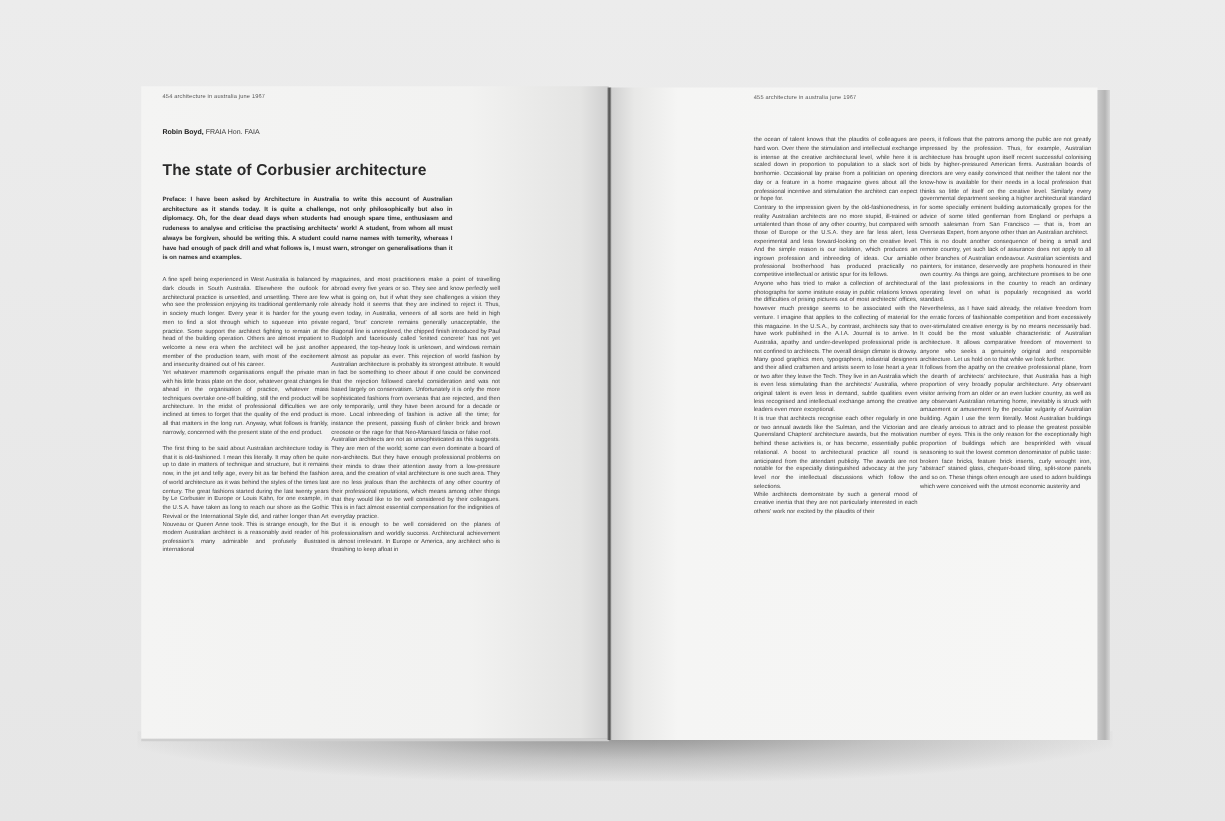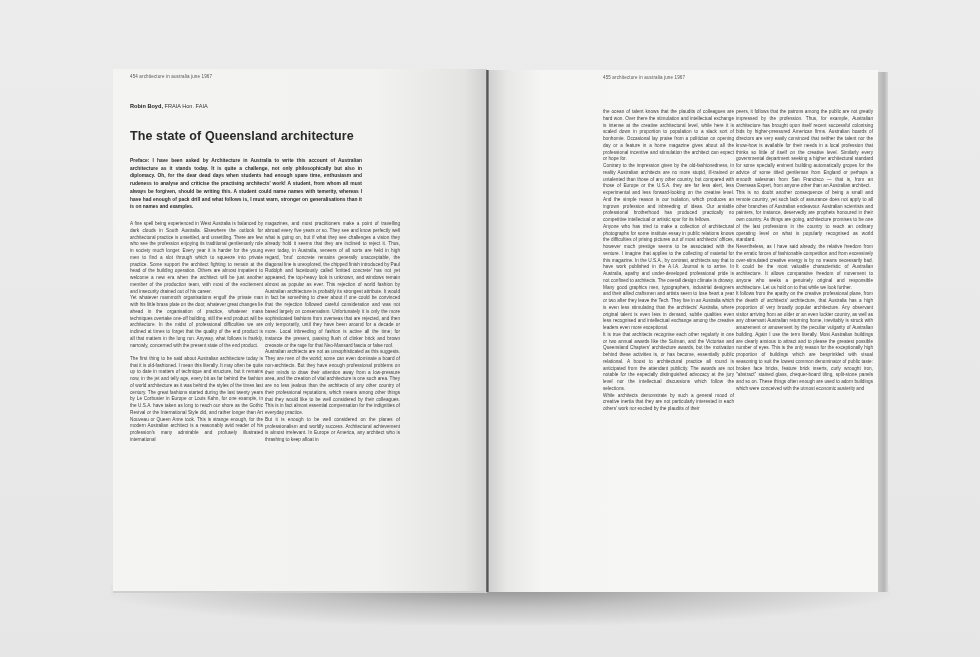--- a/index.html
+++ b/index.html
@@ -30,21 +30,21 @@
 
 <div class="bg"></div>
 <div class="shadow-floor"></div>
 
 <div class="page left">
   <div class="runhead" style="left:17px;top:5px;">454   architecture in australia   june 1967</div>
   <div class="author">
     <b>Robin Boyd,</b>
     <span>FRAIA Hon. FAIA</span>
   </div>
-  <div class="title">The state of Queensland architecture</div>
+  <div class="title">The state of Corbusier architecture</div>
   <div class="preface">Preface: I have been asked by Architecture in Australia to write this account of Australian architecture as it stands today. It is quite a challenge, not only philosophically but also in diplomacy. Oh, for the dear dead days when students had enough spare time, enthusiasm and rudeness to analyse and criticise the practising architects' work! A student, from whom all must always be forgiven, should be writing this. A student could name names with temerity, whereas I have had enough of pack drill and what follows is, I must warn, stronger on generalisations than it is on names and examples.</div>
 
   <div class="col" style="left:17px;top:152px;width:133px;">
     <p>A fine spell being experienced in West Australia is balanced by dark clouds in South Australia. Elsewhere the outlook for architectural practice is unsettled, and unsettling. There are few who see the profession enjoying its traditional gentlemanly role in society much longer. Every year it is harder for the young men to find a slot through which to squeeze into private practice. Some support the architect fighting to remain at the head of the building operation. Others are almost impatient to welcome a new era when the architect will be just another member of the production team, with most of the excitement and insecurity drained out of his career.</p>
     <p class="c">Yet whatever mammoth organisations engulf the private man with his little brass plate on the door, whatever great changes lie ahead in the organisation of practice, whatever mass techniques overtake one-off building, still the end product will be architecture. In the midst of professional difficulties we are inclined at times to forget that the quality of the end product is all that matters in the long run. Anyway, what follows is frankly, narrowly, concerned with the present state of the end product.</p>
     <p class="gap">The first thing to be said about Australian architecture today is that it is old-fashioned. I mean this literally. It may often be quite up to date in matters of technique and structure, but it remains now, in the jet and telly age, every bit as far behind the fashion of world architecture as it was behind the styles of the times last century. The great fashions started during the last twenty years by Le Corbusier in Europe or Louis Kahn, for one example, in the U.S.A. have taken as long to reach our shore as the Gothic Revival or the International Style did, and rather longer than Art Nouveau or Queen Anne took. This is strange enough, for the modern Australian architect is a reasonably avid reader of his profession's many admirable and profusely illustrated international</p>
   </div>
   <div class="col" style="left:152px;top:152px;width:135px;">
     <p>magazines, and most practitioners make a point of travelling abroad every five years or so. They see and know perfectly well what is going on, but if what they see challenges a vision they already hold it seems that they are inclined to reject it. Thus, even today, in Australia, veneers of all sorts are held in high regard, 'brut' concrete remains generally unacceptable, the diagonal line is unexplored, the chipped finish introduced by Paul Rudolph and facetiously called 'knitted concrete' has not yet appeared, the top-heavy look is unknown, and windows remain almost as popular as ever. This rejection of world fashion by Australian architecture is probably its strongest attribute. It would in fact be something to cheer about if one could be convinced that the rejection followed careful consideration and was not based largely on conservatism. Unfortunately it is only the more sophisticated fashions from overseas that are rejected, and then only temporarily, until they have been around for a decade or more. Local inbreeding of fashion is active all the time; for instance the present, passing flush of clinker brick and brown creosote or the rage for that Neo-Mansard fascia or false roof.</p>
     <p class="c">Australian architects are not as unsophisticated as this suggests. They are men of the world; some can even dominate a board of non-architects. But they have enough professional problems on their minds to draw their attention away from a low-pressure area, and the creation of vital architecture is one such area. They are no less jealous than the architects of any other country of their professional reputations, which means among other things that they would like to be well considered by their colleagues. This is in fact almost essential compensation for the indignities of everyday practice.</p>

